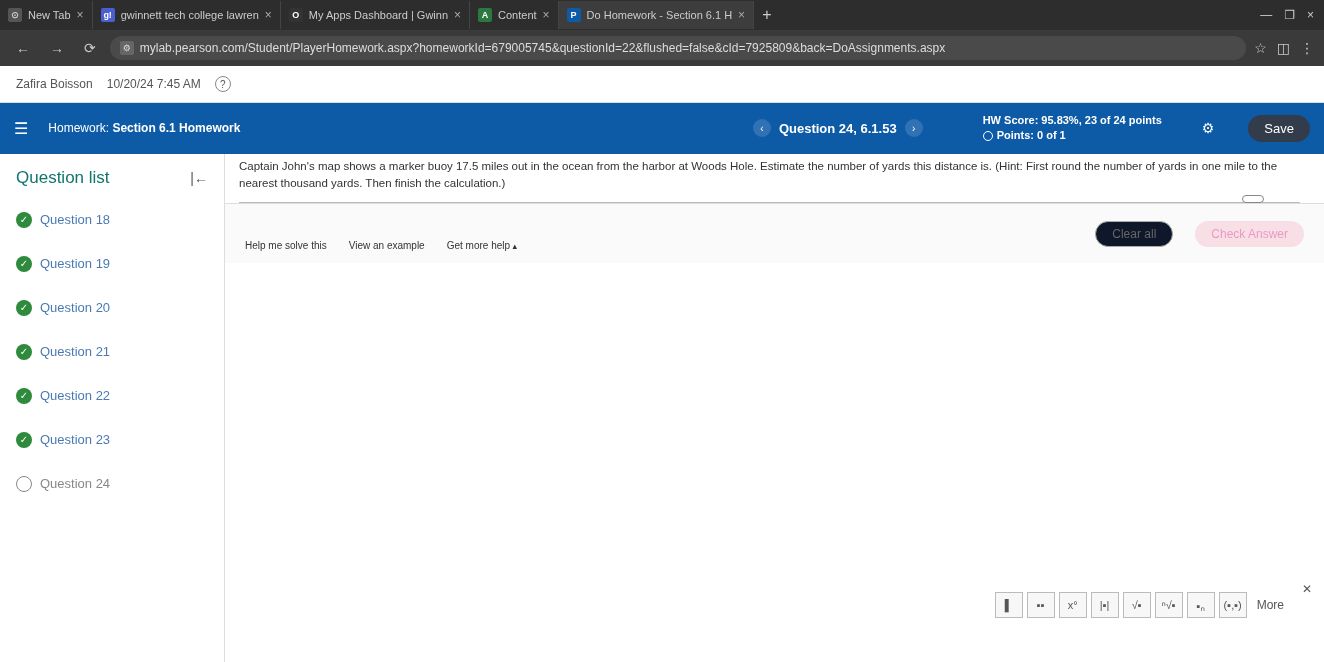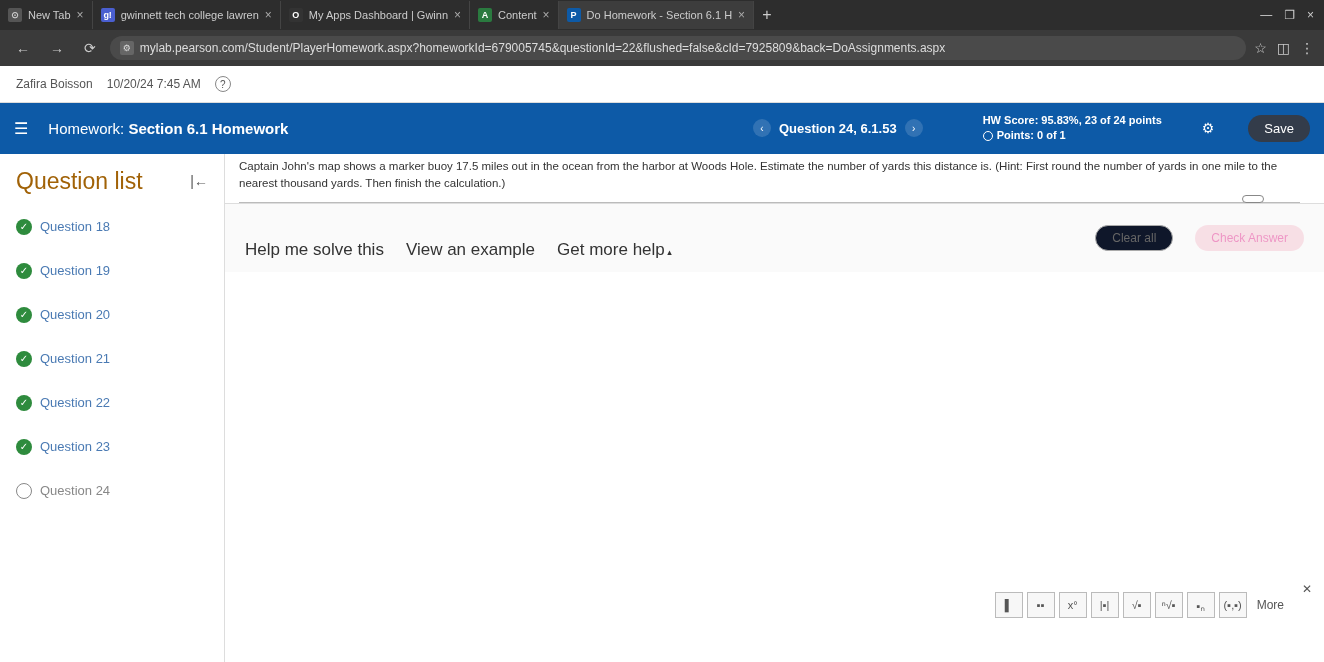--- a/index.html
+++ b/index.html
@@ -23,35 +23,35 @@
 .addr-icons { display: flex; gap: 10px; color: #ccc; font-size: 14px; align-items: center; }
 
 
 .page { background: #fff; height: calc(662px - 66px); display: flex; flex-direction: column; }
 .course-bar { display: flex; align-items: center; justify-content: space-between; padding: 10px 16px; font-size: 13px; color: #333; border-bottom: 1px solid #ddd; }
 .course-right { display: flex; align-items: center; gap: 14px; font-size: 12px; color: #555; }
 .help-circle { width: 16px; height: 16px; border: 1px solid #888; border-radius: 50%; display: flex; align-items: center; justify-content: center; font-size: 10px; }
 
 .hw-header { background: #0d5aa7; color: #fff; display: flex; align-items: center; padding: 10px 14px; gap: 20px; }
 .menu-icon { font-size: 16px; }
-.hw-title { font-size: 15px; }
+.hw-title { font-size: 12px; }
 .hw-title b { font-weight: 600; }
 .q-nav { display: flex; align-items: center; gap: 8px; margin-left: auto; }
 .q-nav-btn { width: 18px; height: 18px; background: rgba(255,255,255,.15); border-radius: 50%; display: flex; align-items: center; justify-content: center; font-size: 10px; }
 .q-label { font-size: 13px; font-weight: 600; }
 .hw-score { font-size: 11px; line-height: 1.4; margin-left: 40px; }
 .hw-score .sc { display: block; }
 .pts-circ { display: inline-block; width: 10px; height: 10px; border: 1.5px solid #fff; border-radius: 50%; vertical-align: middle; margin-right: 4px; }
 .gear-icon { font-size: 14px; margin-left: 20px; }
 .save-btn { background: #333c4a; color: #fff; border: none; border-radius: 14px; padding: 6px 16px; font-size: 13px; margin-left: 14px; }
 
 .main { flex: 1; display: flex; overflow: hidden; }
 .sidebar { width: 225px; border-right: 1px solid #ddd; padding: 10px 6px; overflow-y: auto; }
 .ql-head { display: flex; align-items: center; justify-content: space-between; padding: 4px 10px 10px; }
-.ql-title { font-size: 23px; color: #a16207; }
+.ql-title { font-size: 17px; color: #0f766e; }
 .collapse-icon { color: #555; font-size: 14px; }
 .q-item { display: flex; align-items: center; gap: 8px; padding: 14px 10px; font-size: 13px; color: #4a7ab3; }
 .q-item.current { color: #888; }
 .q-status { width: 16px; height: 16px; border-radius: 50%; background: #2e8b3d; color: #fff; display: flex; align-items: center; justify-content: center; font-size: 10px; flex-shrink: 0; }
 .q-status.open { background: transparent; border: 1.5px solid #888; }
 
 .content { flex: 1; display: flex; flex-direction: column; position: relative; }
 .q-text { padding: 4px 24px 6px 14px; font-size: 11.5px; color: #333; line-height: 1.5; }
 .divider-row { padding: 4px 24px 0 14px; position: relative; }
 .divider-row hr { border: none; border-top: 1px solid #bbb; }
@@ -60,21 +60,21 @@
 .answer-row { padding: 20px 24px 0 14px; font-size: 11.5px; color: #333; display: flex; align-items: center; gap: 4px; flex-wrap: wrap; }
 .answer-input { width: 18px; height: 16px; border: 1.5px solid #2a6fb5; }
 .cursor-arrow { position: relative; top: 6px; left: -6px; font-size: 10px; }
 
 .math-toolbar { position: absolute; bottom: 40px; right: 30px; display: flex; align-items: center; gap: 4px; background: #fff; padding: 4px; }
 .mt-btn { width: 28px; height: 26px; border: 1px solid #bbb; background: #f7f7f7; font-size: 11px; display: flex; align-items: center; justify-content: center; color: #555; }
 .mt-more { border: none; background: transparent; font-size: 12px; color: #555; padding: 0 6px; }
 .mt-close { position: absolute; right: -18px; top: -6px; font-size: 12px; color: #555; }
 
 .footer { display: flex; align-items: center; gap: 22px; padding: 12px 20px; border-top: 1px solid #ddd; background: #fafafa; }
-.ft-link { font-size: 17px; color: #333; margin-top: 24px; }
+.ft-link { font-size: 10px; color: #333; margin-top: 24px; }
 .ft-link.drop::after { content: " ▴"; font-size: 9px; }
 .ft-spacer { flex: 1; }
 .clear-btn { border: 1px solid #aaa; background: #0f172a; color: #666; border-radius: 14px; padding: 5px 16px; font-size: 12px; }
 .check-btn { background: #f5b8c8; color: #d07; border: none; border-radius: 14px; padding: 6px 16px; font-size: 12px; opacity: .4; }
 </style>
 </head>
 <body>
 
 <div class="browser-chrome">
   <div class="tab-bar">

